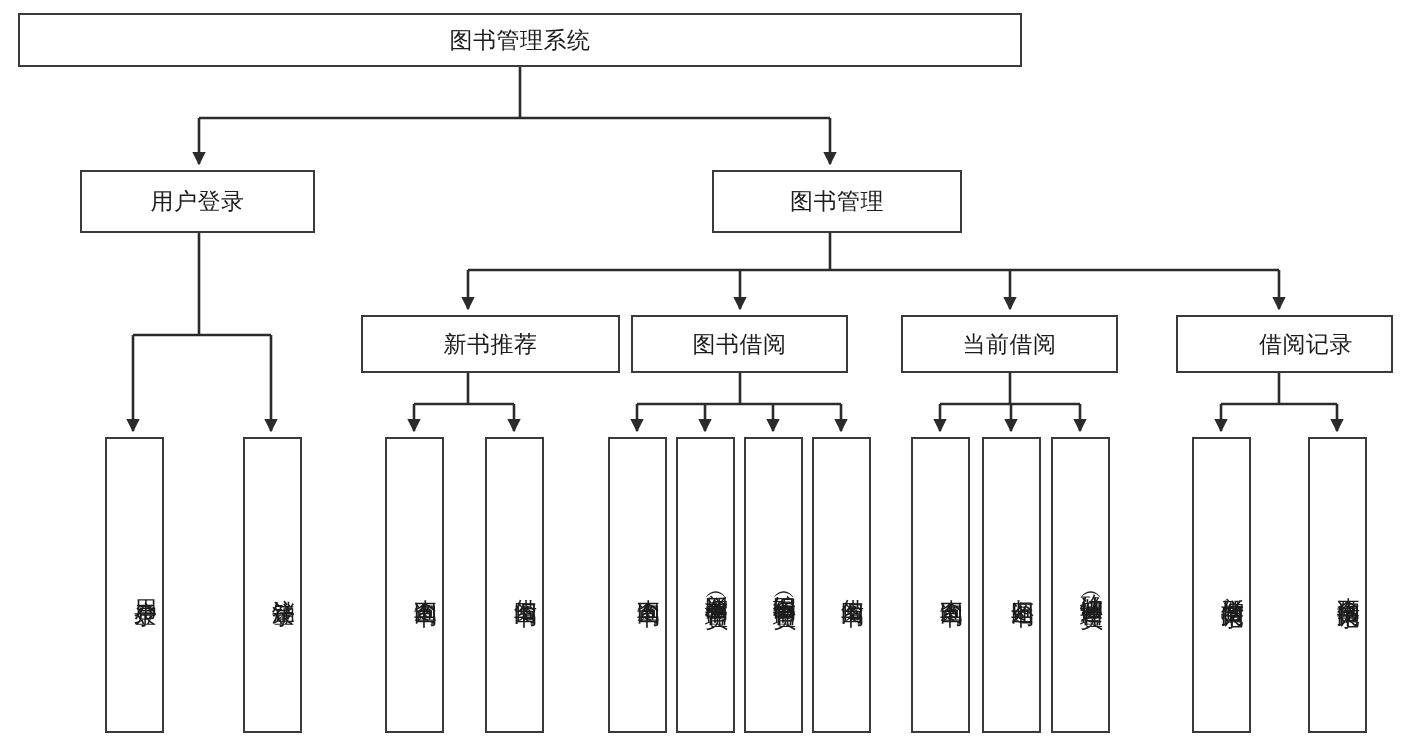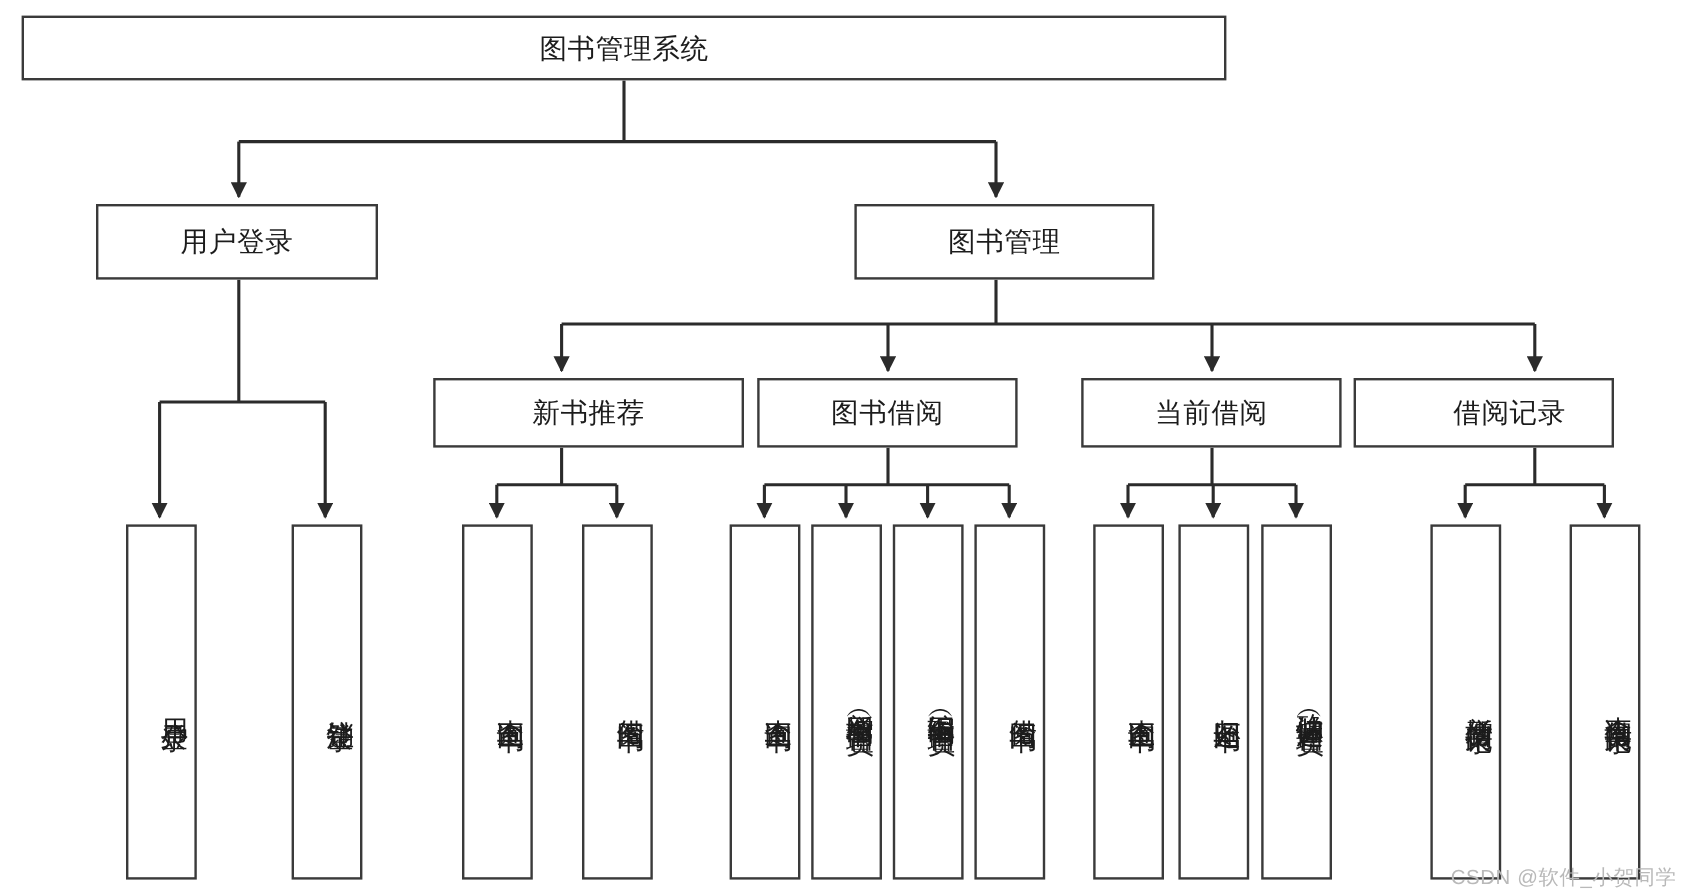--- a/index.html
+++ b/index.html
@@ -129,21 +129,21 @@
 
   <div class="node h" style="left: 361px; top: 315px; width: 259px; height: 58px;">
       <span>新书推荐</span>
     </div>
   <div class="node h" style="left: 631px; top: 315px; width: 217px; height: 58px;">
       <span>图书借阅</span>
     </div>
   <div class="node h" style="left: 901px; top: 315px; width: 217px; height: 58px;">
       <span>当前借阅</span>
     </div>
-  <div class="node h" style="left: 1128px; top: 315px; width: 217px; height: 58px; padding-left: 43px;">
+  <div class="node h" style="left: 1176px; top: 315px; width: 217px; height: 58px; padding-left: 43px;">
       <span>借阅记录</span>
     </div>
 
   <div class="node v" style="left: 105px; top: 437px; width: 59px; height: 296px;">
       <span>用户登录</span>
     </div>
   <div class="node v" style="left: 243px; top: 437px; width: 59px; height: 296px;">
       <span>注销登录</span>
     </div>
   <div class="node v" style="left: 385px; top: 437px; width: 59px; height: 296px;">
@@ -173,15 +173,14 @@
   <div class="node v" style="left: 1051px; top: 437px; width: 59px; height: 296px;">
       <span>确认归还（管理员）</span>
     </div>
   <div class="node v" style="left: 1192px; top: 437px; width: 59px; height: 296px;">
       <span>新增借阅记录</span>
     </div>
   <div class="node v" style="left: 1308px; top: 437px; width: 59px; height: 296px;">
       <span>查询借阅记录</span>
     </div>
 
-  <div class="watermark">CSDN @软件_小贺同学</div>
 
 </div>
 
 </body></html>

